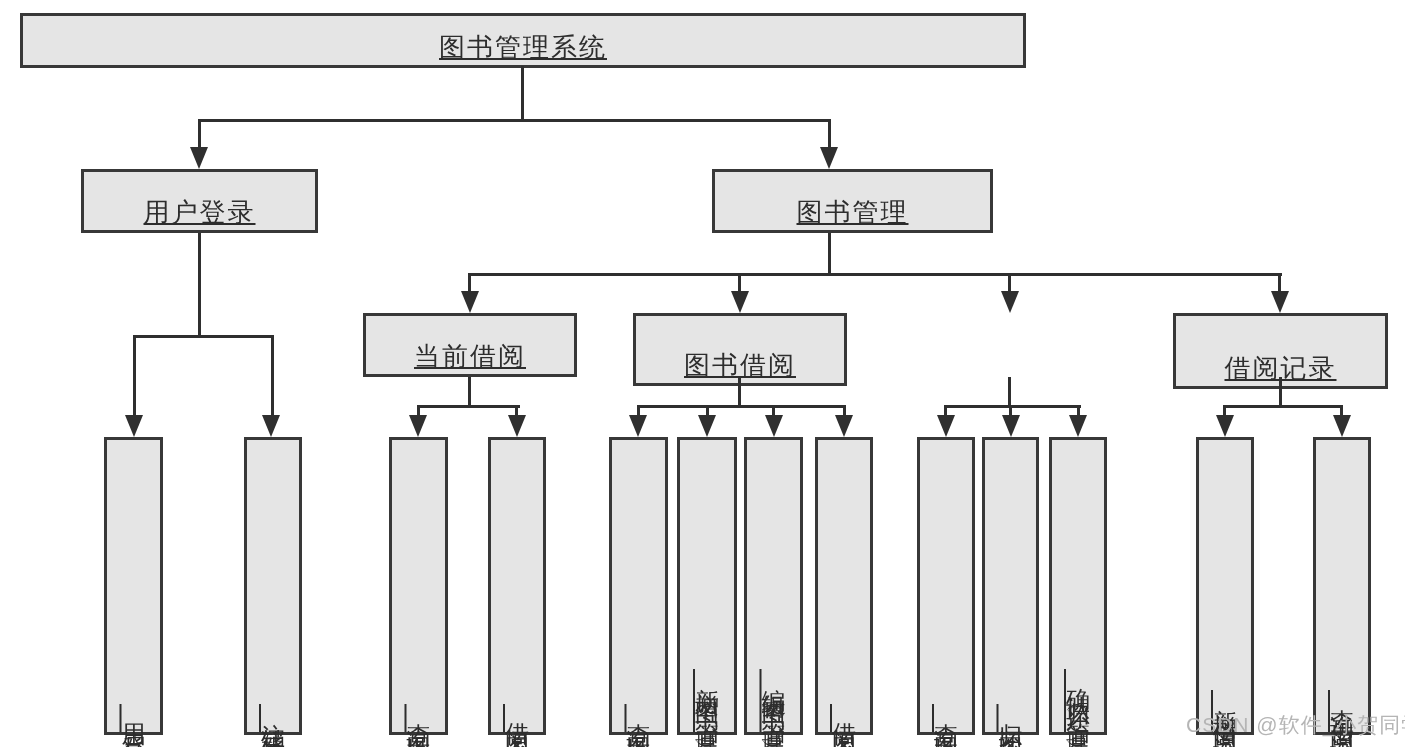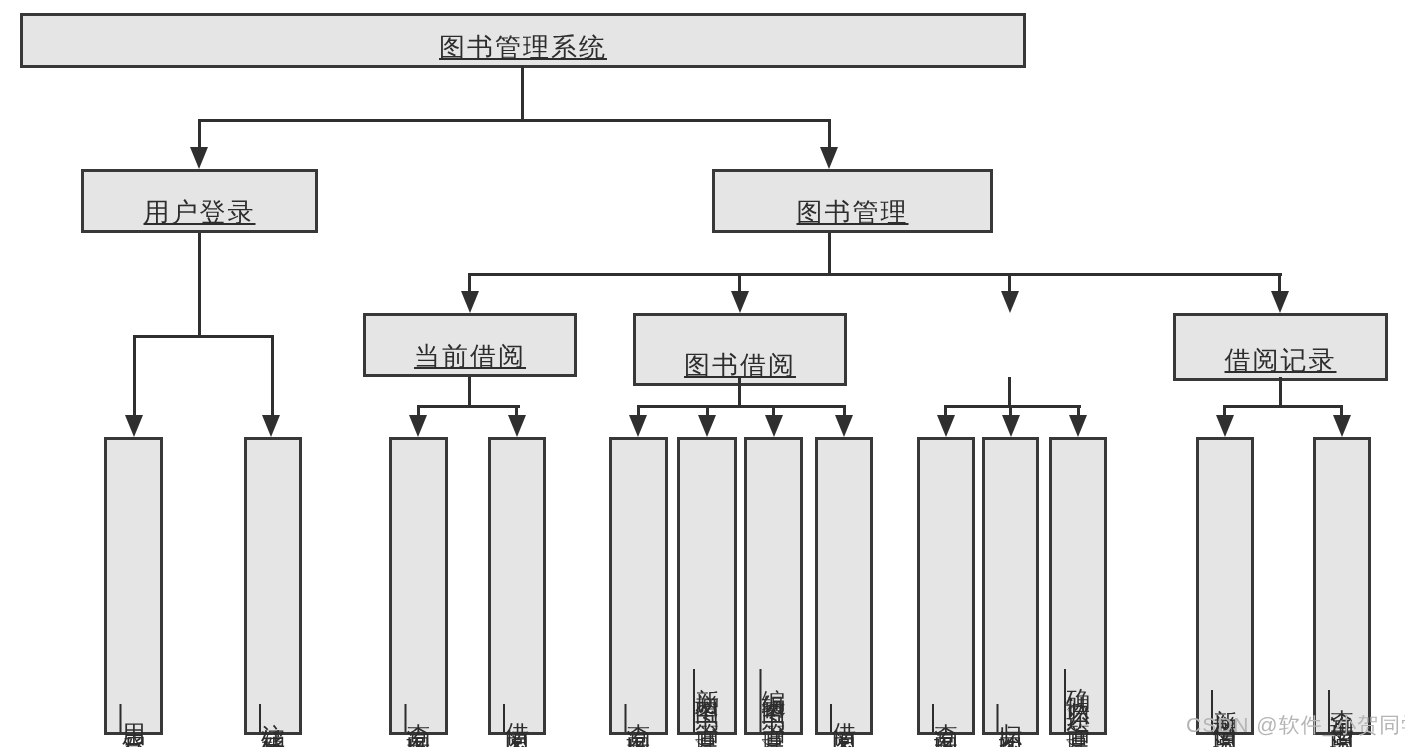--- a/index.html
+++ b/index.html
@@ -69,21 +69,21 @@
   <div class="arrow" style="left:1001px;top:291px;"></div>
   <div class="vline" style="left:1278px;top:273px;height:20px;"></div>
   <div class="arrow" style="left:1271px;top:291px;"></div>
 
   <div class="node hnode" style="left:363px;top:313px;width:214px;height:64px;">
     <span>当前借阅</span>
   </div>
   <div class="node hnode" style="left:633px;top:313px;width:214px;height:73px;">
     <span>图书借阅</span>
   </div>
-  <div class="node hnode" style="left:1173px;top:313px;width:215px;height:68px;">
+  <div class="node hnode" style="left:1173px;top:313px;width:215px;height:76px;">
     <span>借阅记录</span>
   </div>
 
   <div class="vline" style="left:468px;top:377px;height:28px;"></div>
   <div class="hline" style="left:417px;top:405px;width:103px;"></div>
   <div class="vline" style="left:417px;top:405px;height:12px;"></div>
   <div class="arrow" style="left:409px;top:415px;"></div>
   <div class="vline" style="left:515px;top:405px;height:12px;"></div>
   <div class="arrow" style="left:508px;top:415px;"></div>
 

